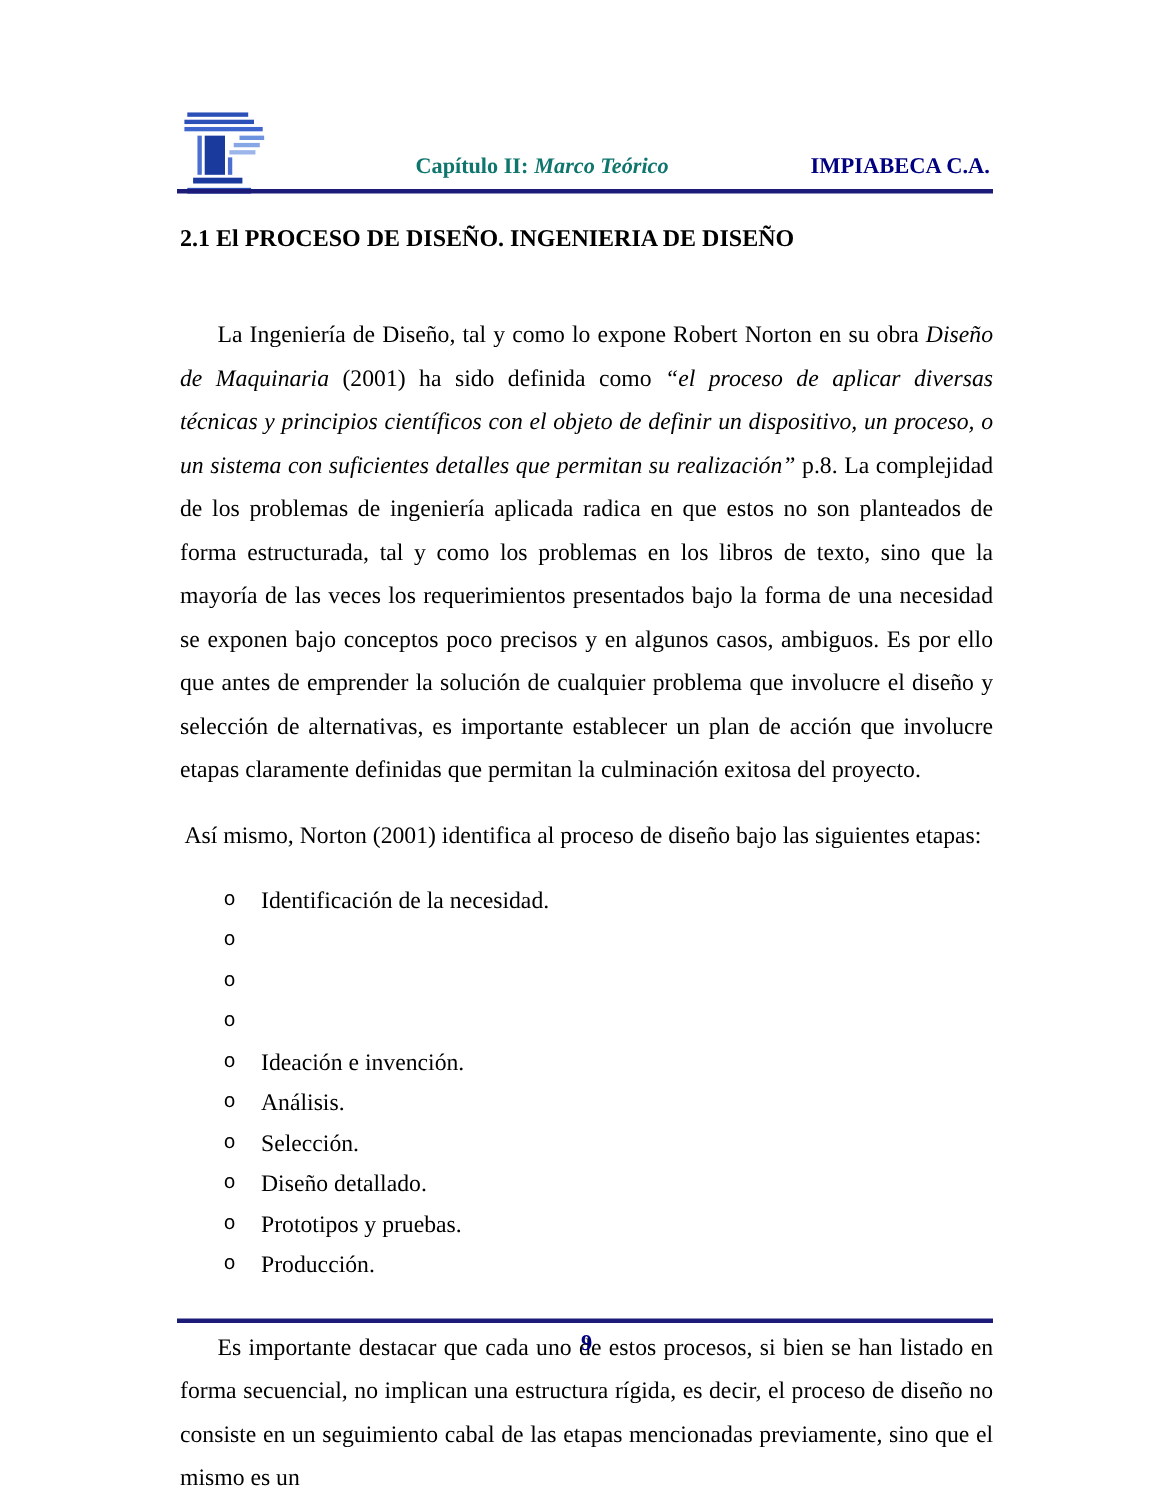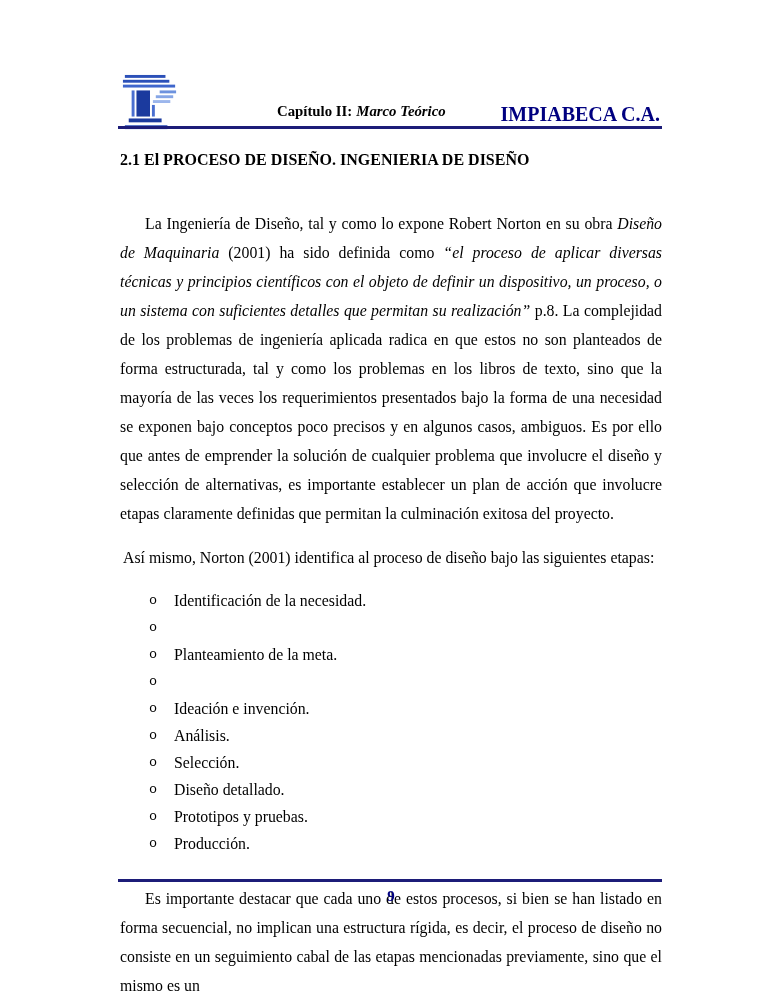--- a/index.html
+++ b/index.html
@@ -20,29 +20,29 @@
     top: 72px;
     width: 58px;
     height: 62px;
   }
   .header-chapter {
     position: absolute;
     left: 277px;
     top: 103px;
     font-size: 14.8px;
     font-weight: bold;
-    color: #000000;
+    color: #0f766e;
     white-space: nowrap;
   }
   .header-chapter .chapter-title { font-style: italic; margin-left: 4px; }
   .header-company {
     position: absolute;
     right: 108px;
     top: 103px;
-    font-size: 20px;
+    font-size: 15px;
     font-weight: bold;
     color: #000080;
     white-space: nowrap;
   }
   .header-rule {
     position: absolute;
     left: 118px;
     right: 106px;
     top: 126px;
     height: 3px;
@@ -152,21 +152,20 @@
     <ul class="stage-list">
       <li class="stage-item">
           <span class="stage-marker">o</span>
           <span>Identificación de la necesidad.</span>
         </li>
       <li class="stage-item">
           <span class="stage-marker">o</span>
         </li>
       <li class="stage-item">
           <span class="stage-marker">o</span>
-          <span>Planteamiento de la meta.</span>
         </li>
       <li class="stage-item">
           <span class="stage-marker">o</span>
         </li>
       <li class="stage-item">
           <span class="stage-marker">o</span>
           <span>Ideación e invención.</span>
         </li>
       <li class="stage-item">
           <span class="stage-marker">o</span>

